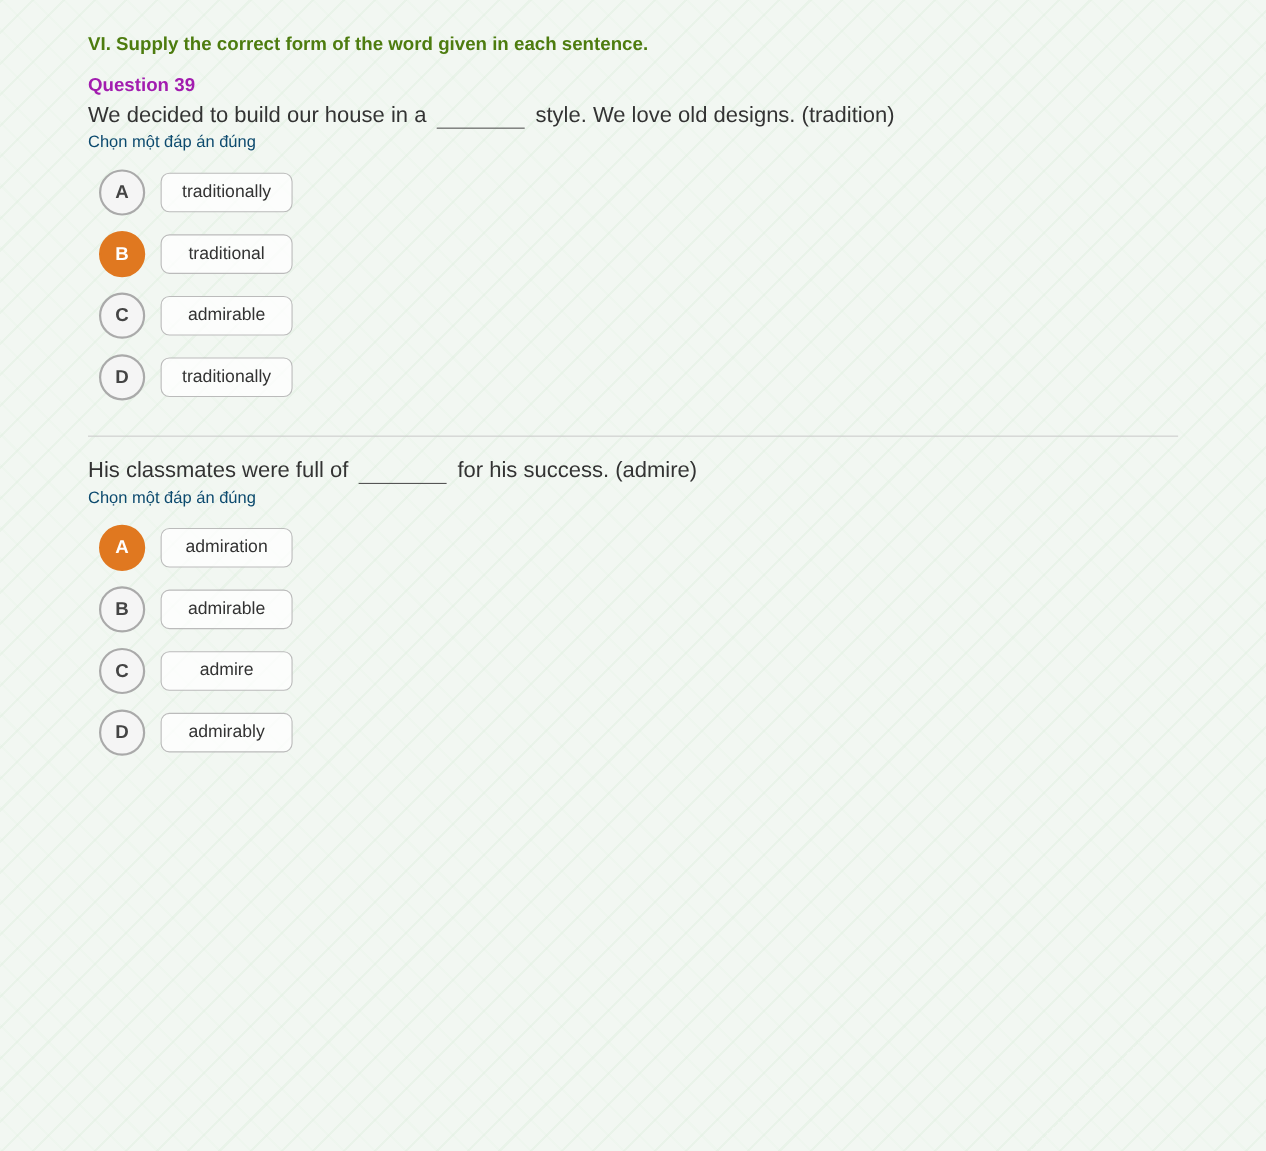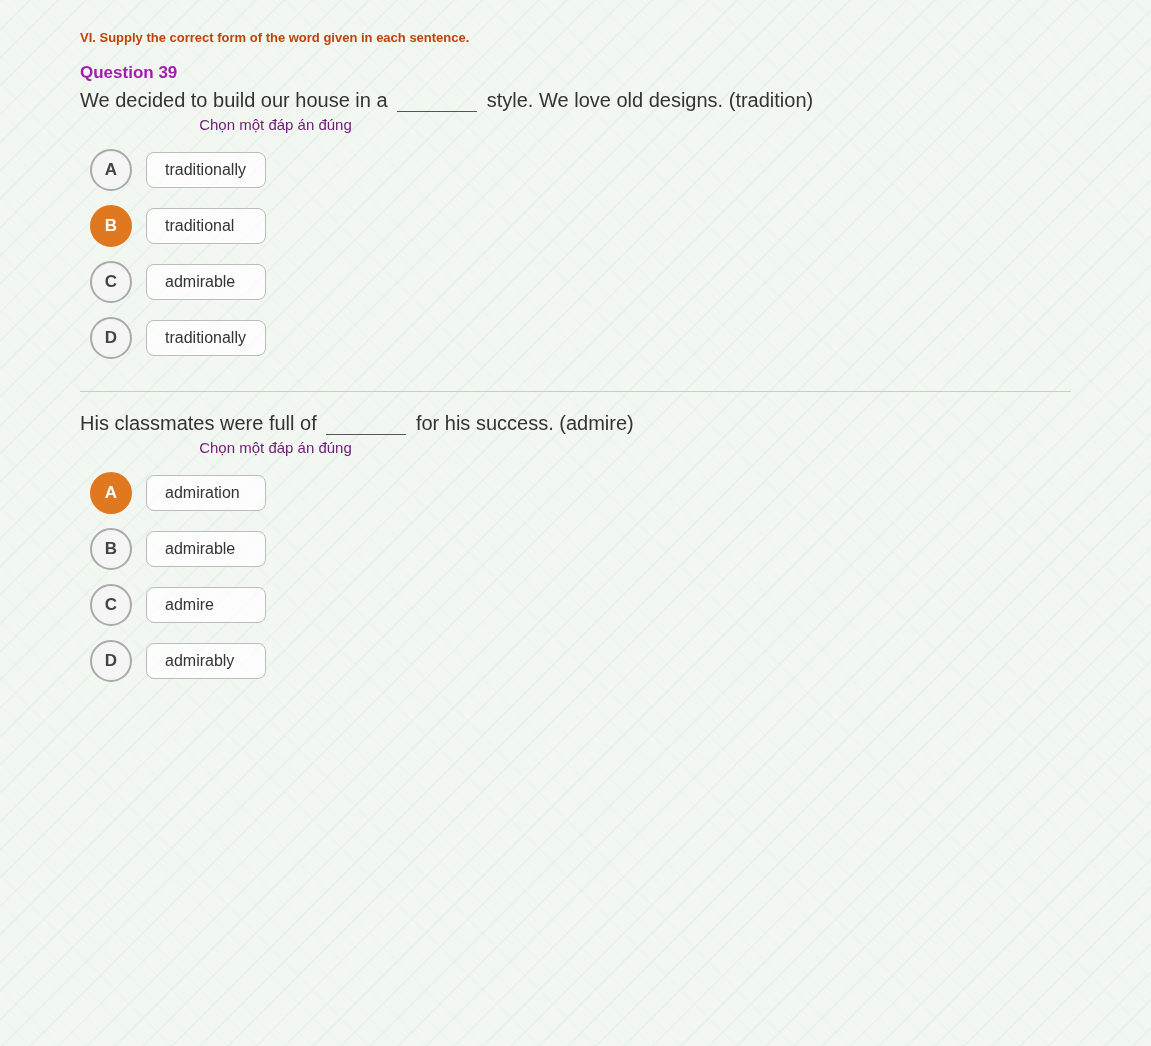--- a/index.html
+++ b/index.html
@@ -42,23 +42,23 @@
 
     .page-content {
       position: relative;
       z-index: 1;
       padding: 30px 80px;
       background: rgba(255,255,255,0.45);
       min-height: 1046px;
     }
 
     .section-title {
-      font-size: 13px;
+      font-size: 17px;
       font-weight: bold;
-      color: #c2410c;
+      color: #4d7c0f;
       margin-bottom: 18px;
     }
 
     .question-block {
       margin-bottom: 32px;
     }
 
     .question-label {
       font-size: 17px;
       font-weight: bold;
@@ -74,23 +74,23 @@
 
     .blank {
       display: inline-block;
       border-bottom: 1.5px solid #555;
       width: 80px;
       margin: 0 4px;
       vertical-align: bottom;
     }
 
     .choose-label {
-      text-align: center;
+      text-align: left;
       font-size: 15px;
-      color: #701a75;
+      color: #0c4a6e;
       margin-bottom: 16px;
       padding-right: 600px;
     }
 
     .options-list {
       list-style: none;
       display: flex;
       flex-direction: column;
       gap: 14px;
       margin-left: 10px;
@@ -125,20 +125,21 @@
     }
 
     .option-box {
       border: 1.5px solid #bbb;
       border-radius: 8px;
       padding: 8px 18px;
       background: rgba(255,255,255,0.75);
       font-size: 16px;
       color: #333;
       min-width: 120px;
+      text-align: center;
     }
 
     .divider {
       border: none;
       border-top: 1.5px solid #ccc;
       margin: 28px 0 20px 0;
     }
   </style>
 </head>
 <body>

